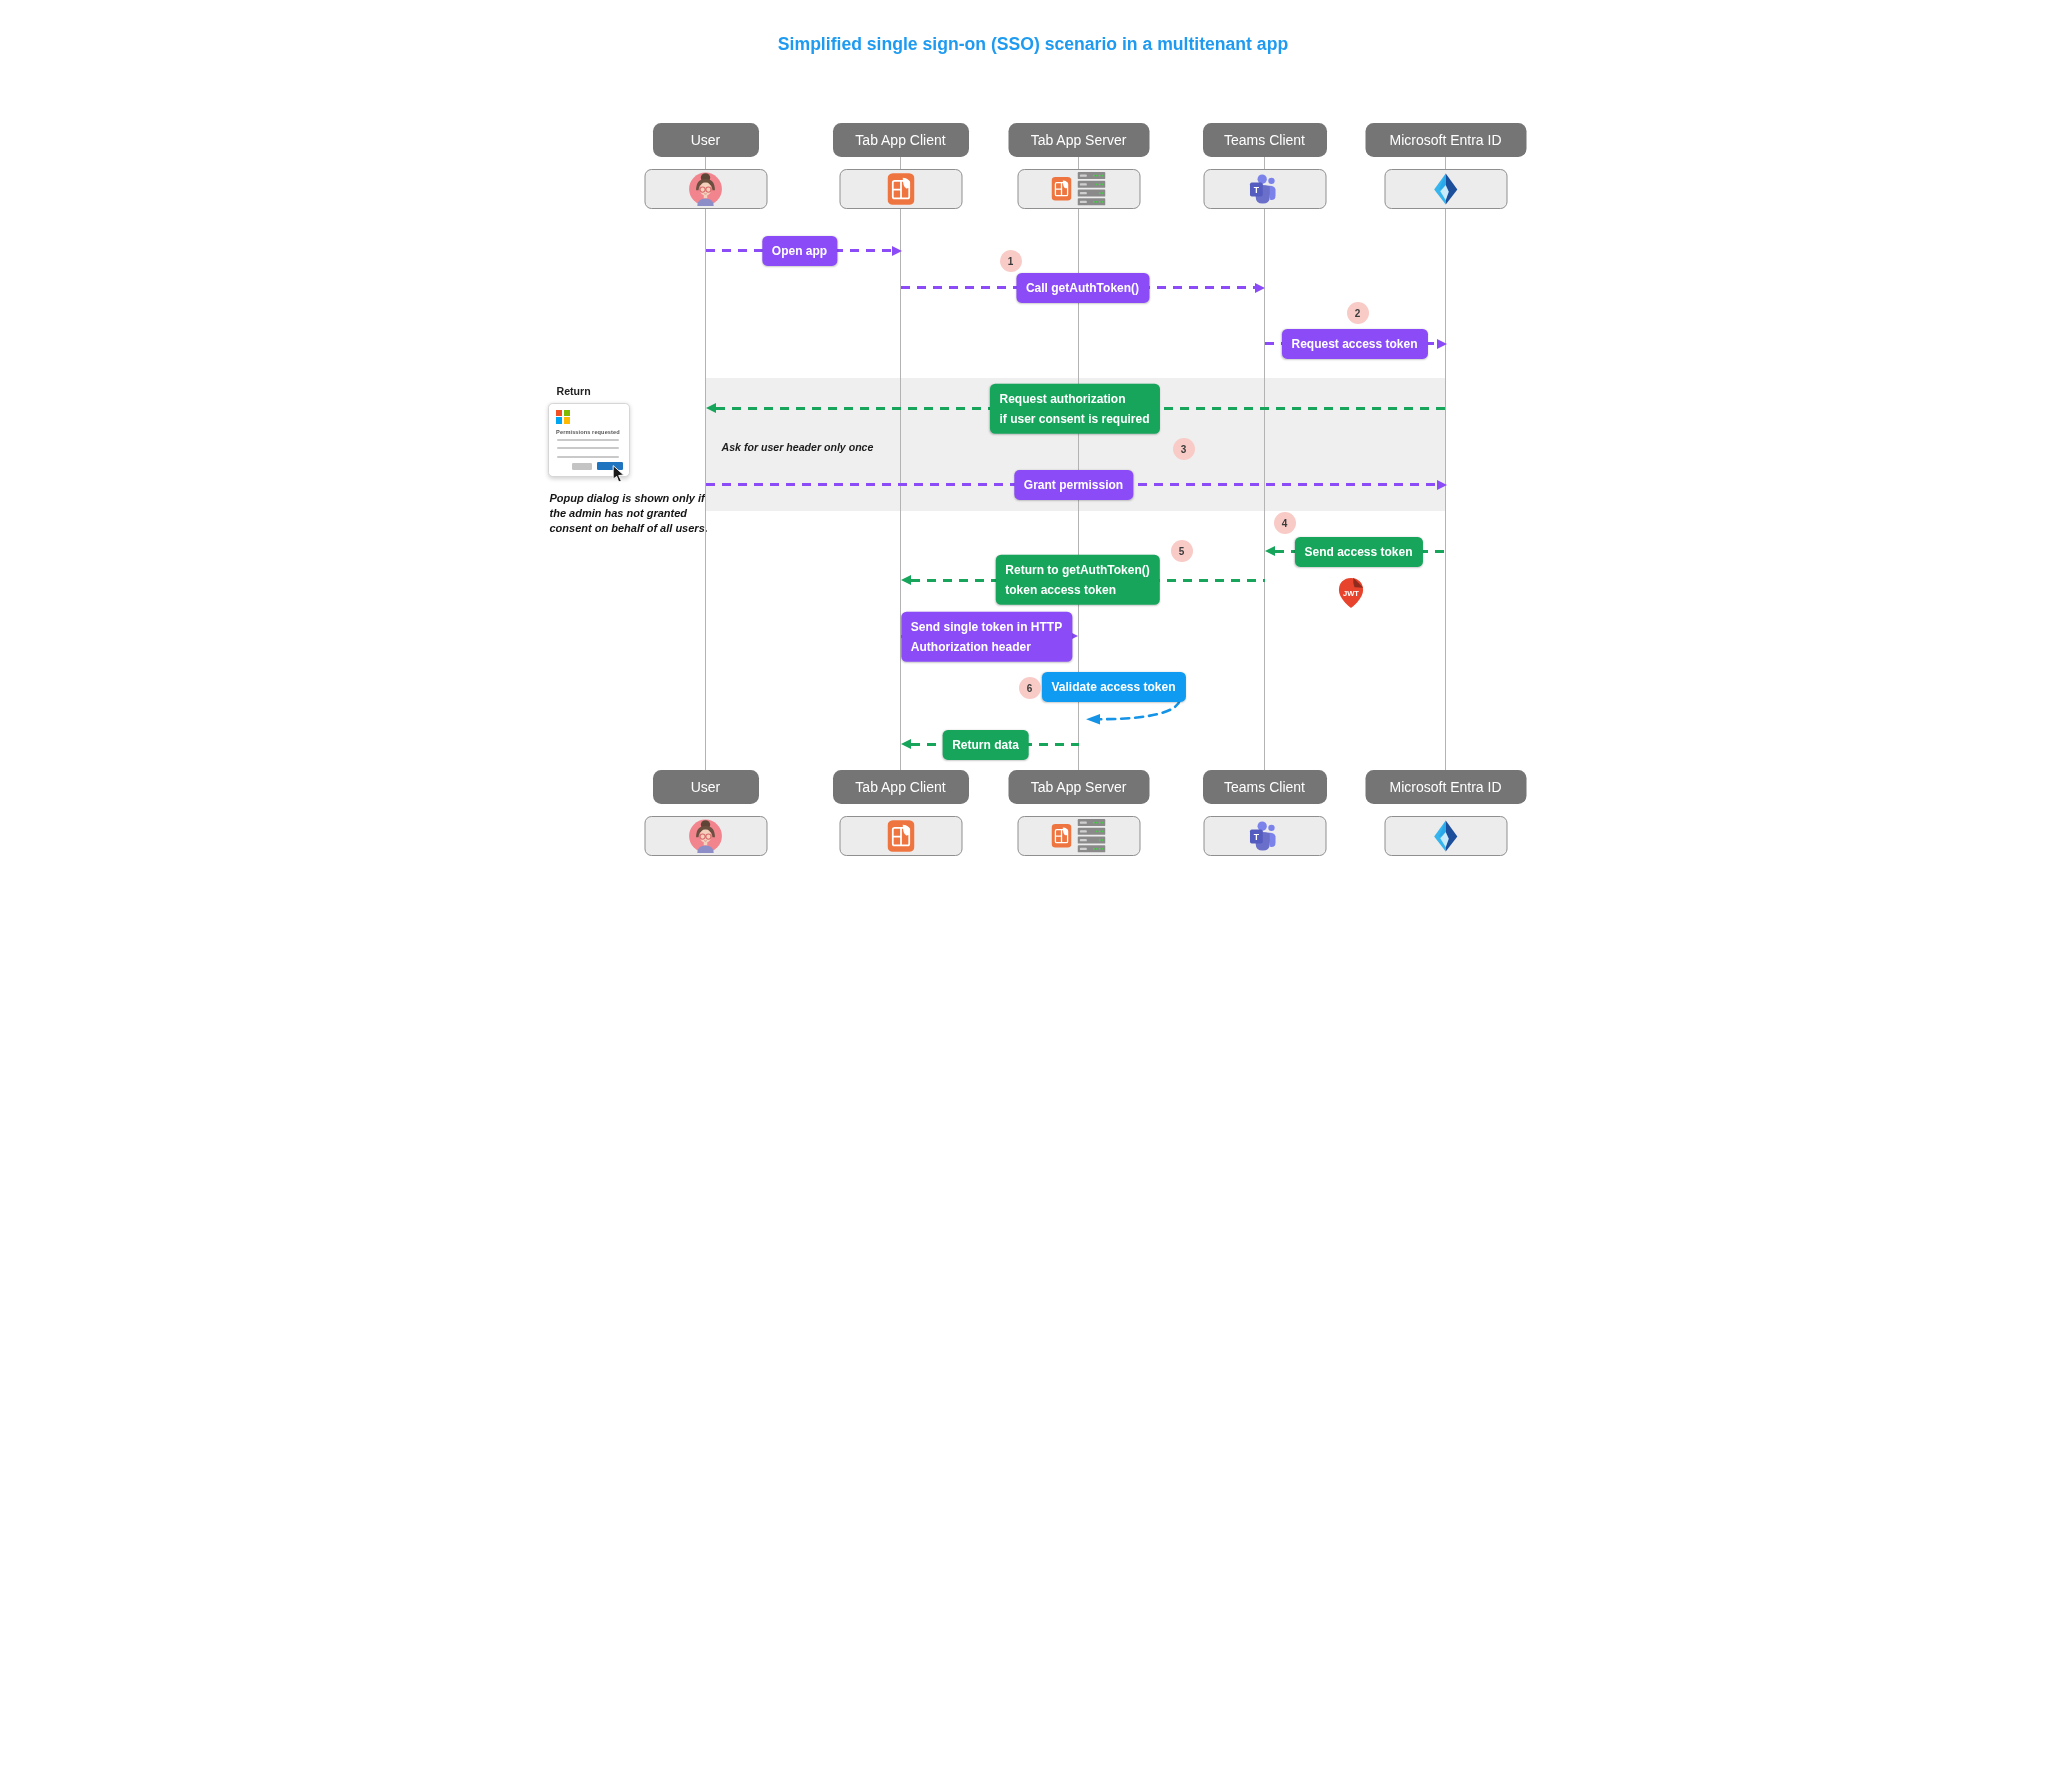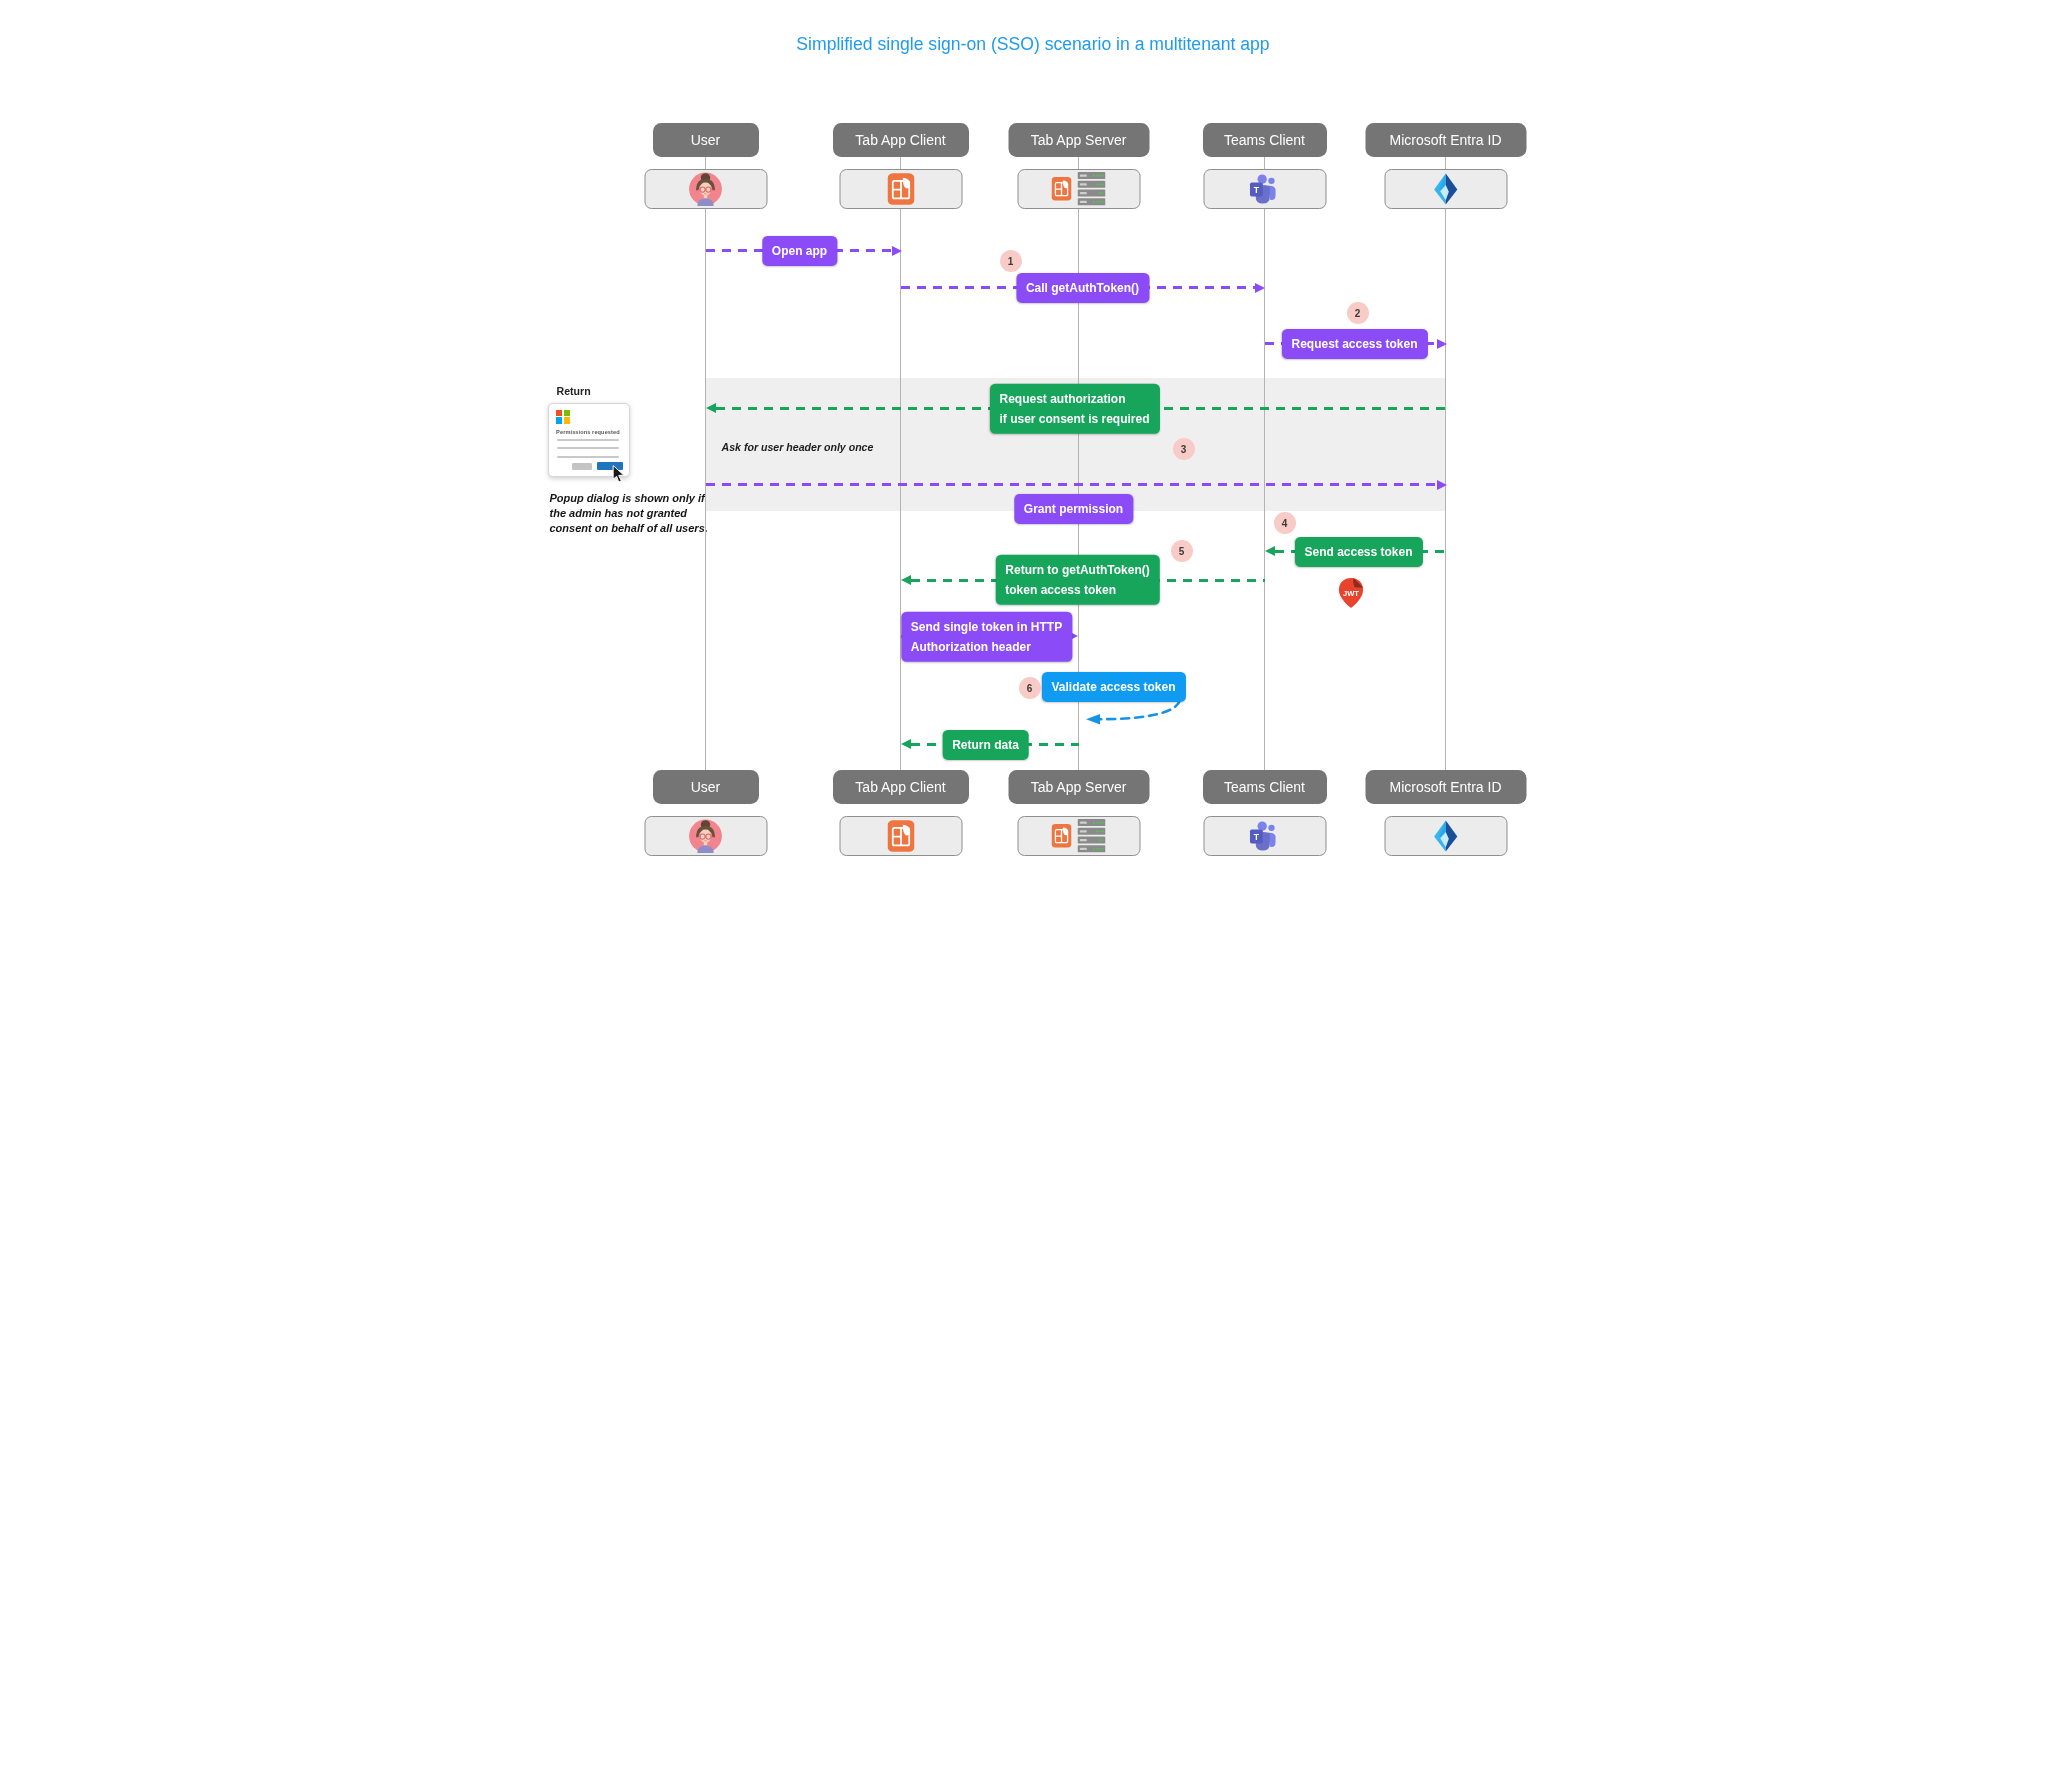--- a/index.html
+++ b/index.html
@@ -1,17 +1,17 @@
 <!DOCTYPE html>
 <html style="font-size:9.4px"><head>
 <meta charset="utf-8">
 <style>
   html,body{margin:0;padding:0;background:#fff;font-family:"Liberation Sans",sans-serif;}
   #stage{position:relative;width:1033px;height:892px;margin:0 auto;background:#fff;overflow:hidden;}
-  .title{position:absolute;left:0;top:34px;width:100%;text-align:center;color:#1e9bf0;font-size:17.6px;font-weight:normal;}
+  .title{position:absolute;left:0;top:34px;width:100%;text-align:center;color:#1e9bf0;font-size:17.6px;font-weight:bold;}
   .band{position:absolute;left:189px;top:378px;width:740px;height:133px;background:#efefef;z-index:1;}
   .lifeline{position:absolute;top:157px;height:613px;width:1.8px;background:#b3b3b3;z-index:2;margin-left:-0.9px;}
   .actor-label{position:absolute;height:34px;background:#757575;border-radius:8.2px;color:#fff;
     display:flex;align-items:center;justify-content:center;font-size:14px;z-index:3;transform:translateX(-50%);}
   .icon-box{position:absolute;width:123px;height:40px;background:#ececec;border:1.8px solid #8f8f8f;border-radius:7px;
     display:flex;align-items:center;justify-content:center;gap:5.9px;z-index:3;transform:translateX(-50%);box-sizing:border-box;}
   .dash{position:absolute;height:2.9px;z-index:3;}
   .dash.p{background:repeating-linear-gradient(90deg,#8b4cf7 0 9.4px,transparent 9.4px 16px);}
   .dash.g{background:repeating-linear-gradient(90deg,#17a55c 0 9.4px,transparent 9.4px 16px);}
   .head{position:absolute;width:0;height:0;border-top:5.3px solid transparent;border-bottom:5.3px solid transparent;z-index:3;}
@@ -208,21 +208,21 @@
   <div class="msg purple" style="left:566px;top:288px">
       <span>Call getAuthToken()</span>
     </div>
   <div class="msg purple" style="left:838px;top:344px">
       <span>Request access token</span>
     </div>
   <div class="msg green two" style="left:558px;top:409px">
       <span>Request authorization</span>
       <span>if user consent is required</span>
     </div>
-  <div class="msg purple" style="left:557px;top:509px">
+  <div class="msg purple" style="left:557px;top:485px">
       <span>Grant permission</span>
     </div>
   <div class="msg green" style="left:842px;top:552px">
       <span>Send access token</span>
     </div>
   <div class="msg green two" style="left:561px;top:580px">
       <span>Return to getAuthToken()</span>
       <span>token access token</span>
     </div>
   <div class="msg purple two" style="left:470px;top:637px">

